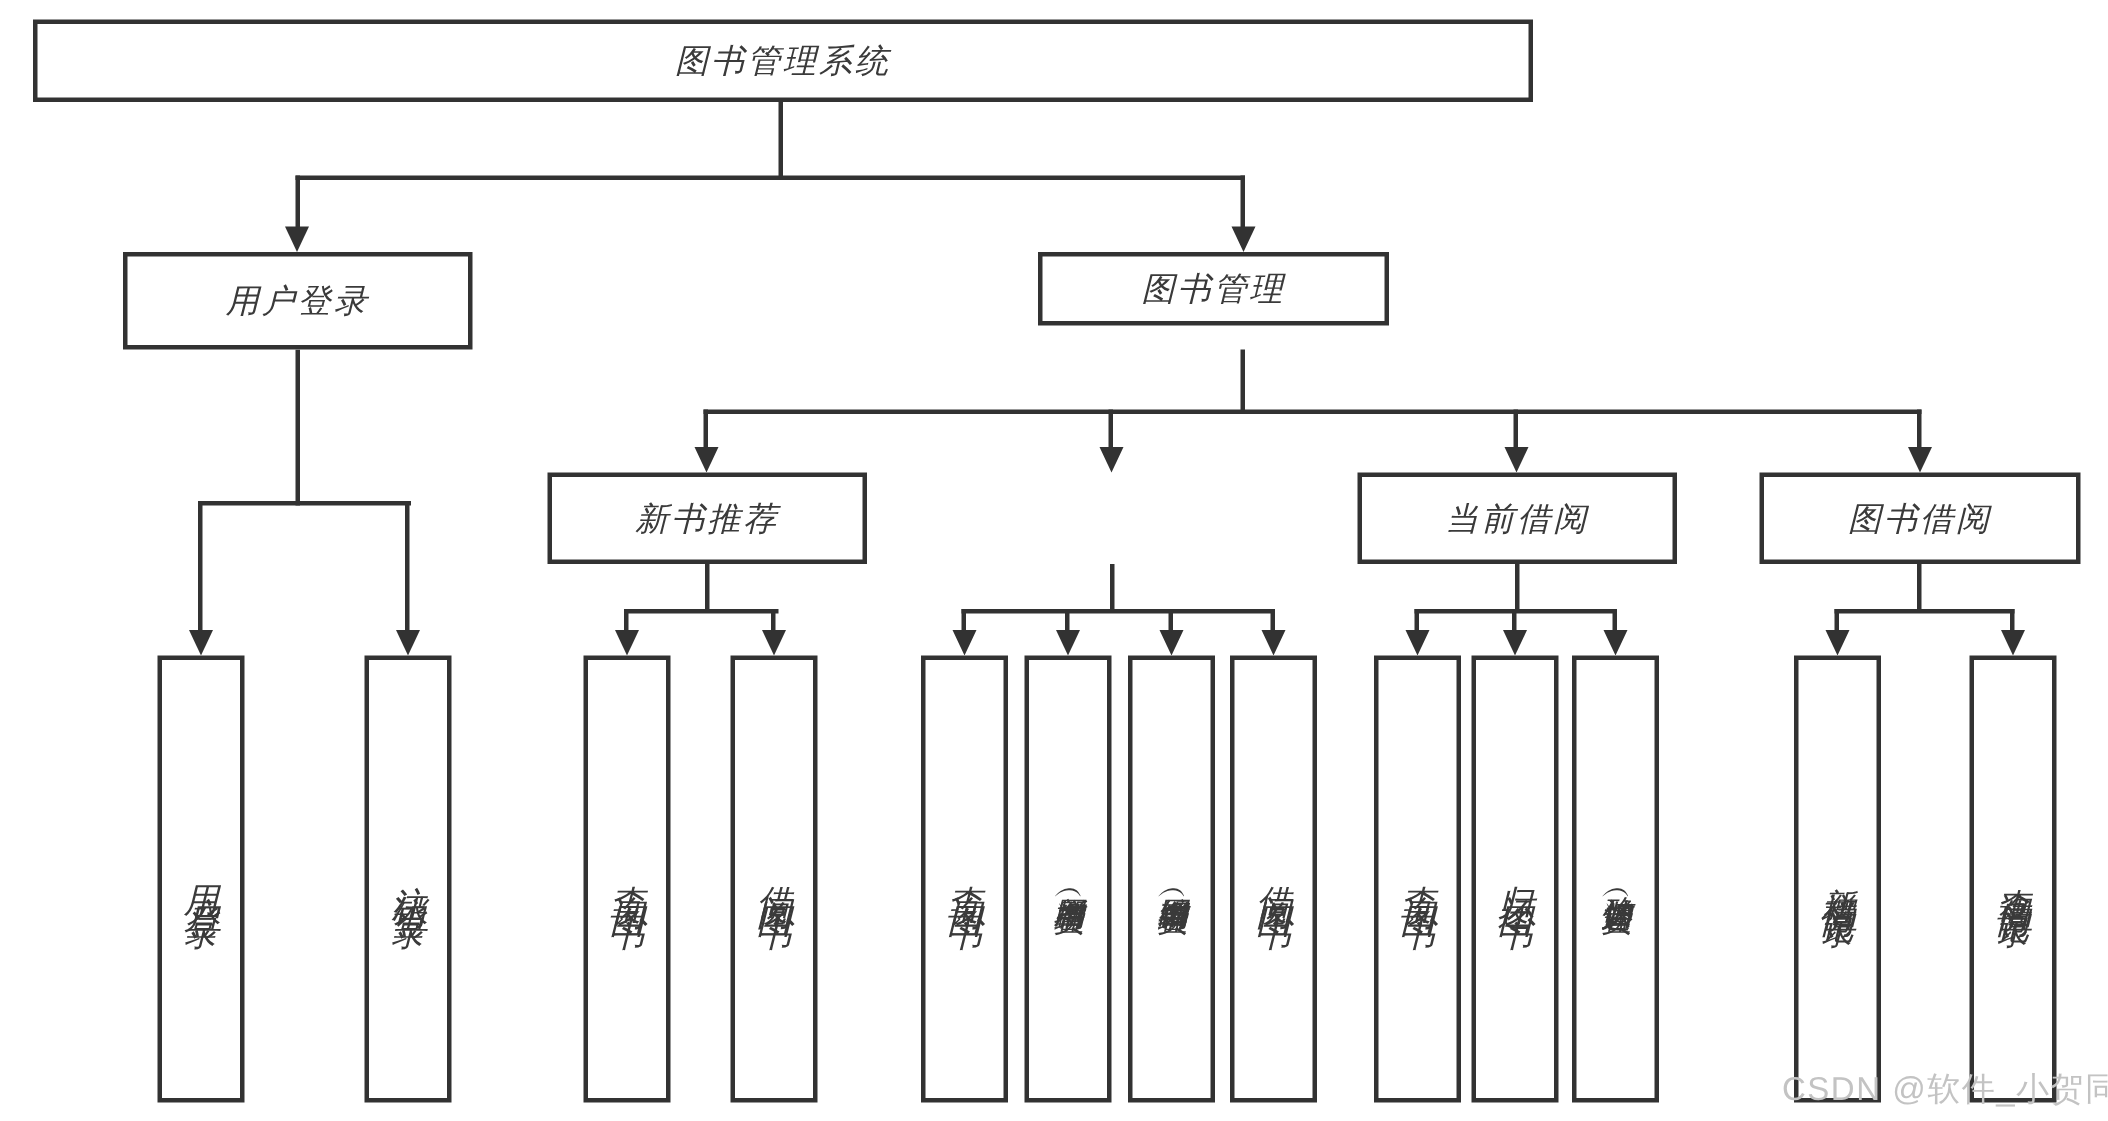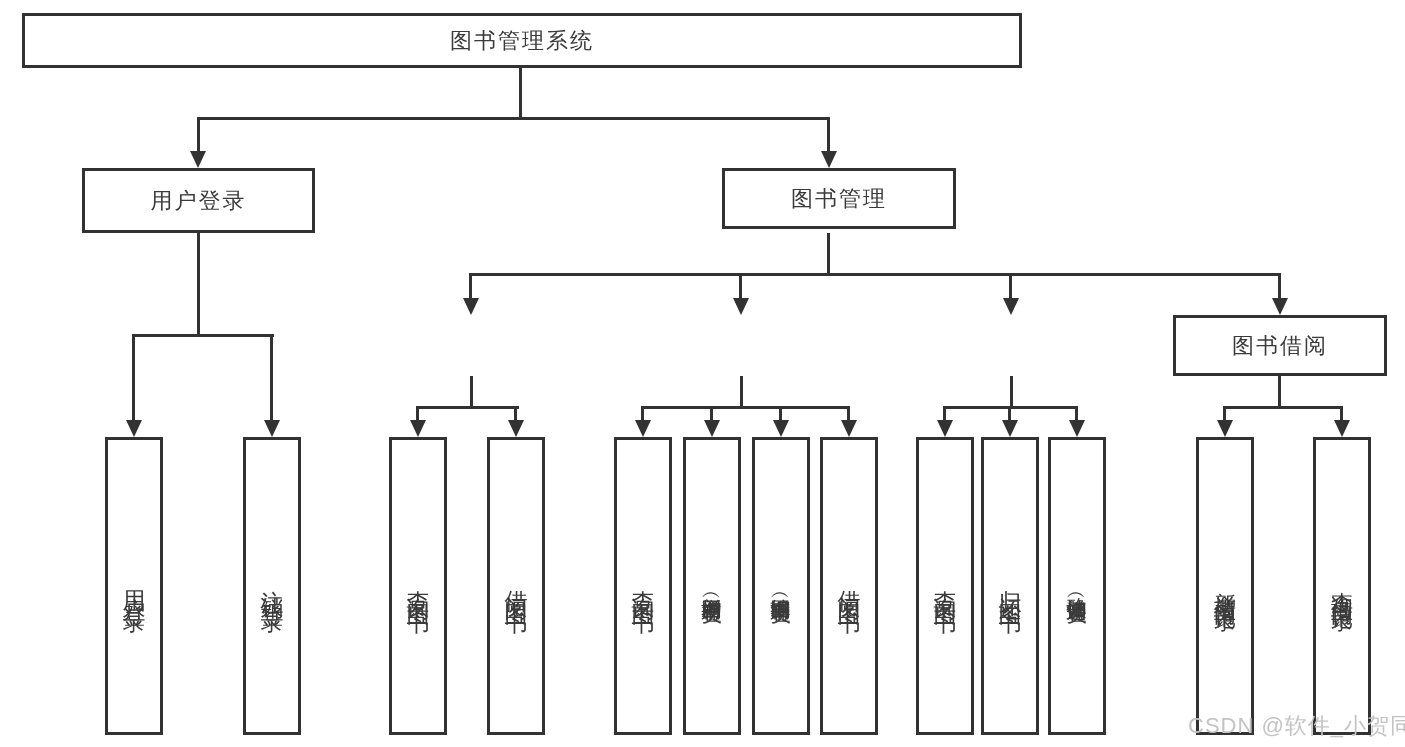--- a/index.html
+++ b/index.html
@@ -4,21 +4,21 @@
 <style>
   html,body{margin:0;padding:0;}
   body{
     width:1405px;height:747px;background:#ffffff;position:relative;overflow:hidden;
     font-family:"Liberation Sans","DejaVu Sans",sans-serif;
   }
   .canvas{position:absolute;left:0;top:0;width:1405px;height:747px;}
   .box{
     position:absolute;border:3px solid #323232;background:#ffffff;
     display:flex;align-items:center;justify-content:center;
-    color:#3a3a3a;box-sizing:border-box;z-index:2;
+    color:#3a3a3a;box-sizing:border-box;z-index:2;font-style:italic;
   }
   .hbox span{font-size:22px;letter-spacing:2px;white-space:nowrap;}
   .leaf span{
     writing-mode:vertical-rl;text-orientation:mixed;
     font-size:23px;letter-spacing:7px;line-height:1;white-space:nowrap;
   }
   .leaf.mid span{font-size:22px;letter-spacing:4px;}
   .leaf.long span{font-size:20px;letter-spacing:1px;}
   .hline,.vline{position:absolute;background:#323232;z-index:1;}
   .hline{height:3px;}
@@ -45,21 +45,21 @@
   <div class="vline" style="left:519px;top:68px;height:50px"></div>
   <div class="hline" style="left:197px;top:117px;width:633px"></div>
   <div class="vline" style="left:197px;top:117px;height:36px"></div>
   <div class="vline" style="left:827px;top:117px;height:36px"></div>
   <div class="arw" style="left:190px;top:151px"></div>
   <div class="arw" style="left:821px;top:151px"></div>
 
   <div class="box hbox" style="left:82px;top:168px;width:233px;height:65px">
     <span>用户登录</span>
   </div>
-  <div class="box hbox" style="left:722px;top:168px;width:234px;height:61px">
+  <div class="box hbox" style="left:692px;top:168px;width:234px;height:49px">
     <span>图书管理</span>
   </div>
 
   <div class="vline" style="left:197px;top:233px;height:104px"></div>
   <div class="hline" style="left:132px;top:334px;width:142px"></div>
   <div class="vline" style="left:132px;top:334px;height:89px"></div>
   <div class="vline" style="left:270px;top:334px;height:89px"></div>
   <div class="arw" style="left:126px;top:420px"></div>
   <div class="arw" style="left:264px;top:420px"></div>
 
@@ -67,20 +67,26 @@
   <div class="hline" style="left:469px;top:273px;width:812px"></div>
   <div class="vline" style="left:469px;top:273px;height:28px"></div>
   <div class="vline" style="left:739px;top:273px;height:28px"></div>
   <div class="vline" style="left:1009px;top:273px;height:28px"></div>
   <div class="vline" style="left:1278px;top:273px;height:28px"></div>
   <div class="arw" style="left:463px;top:298px"></div>
   <div class="arw" style="left:733px;top:298px"></div>
   <div class="arw" style="left:1003px;top:298px"></div>
   <div class="arw" style="left:1272px;top:298px"></div>
 
+  <div class="box hbox" style="left:365px;top:315px;width:213px;height:61px">
+    <span>新书推荐</span>
+  </div>
+  <div class="box hbox" style="left:905px;top:315px;width:213px;height:61px">
+    <span>当前借阅</span>
+  </div>
   <div class="box hbox" style="left:1173px;top:315px;width:214px;height:61px">
     <span>图书借阅</span>
   </div>
 
   <div class="vline" style="left:470px;top:376px;height:32px"></div>
   <div class="hline" style="left:416px;top:406px;width:103px"></div>
   <div class="vline" style="left:416px;top:406px;height:17px"></div>
   <div class="vline" style="left:514px;top:406px;height:17px"></div>
   <div class="arw" style="left:410px;top:420px"></div>
   <div class="arw" style="left:508px;top:420px"></div>

